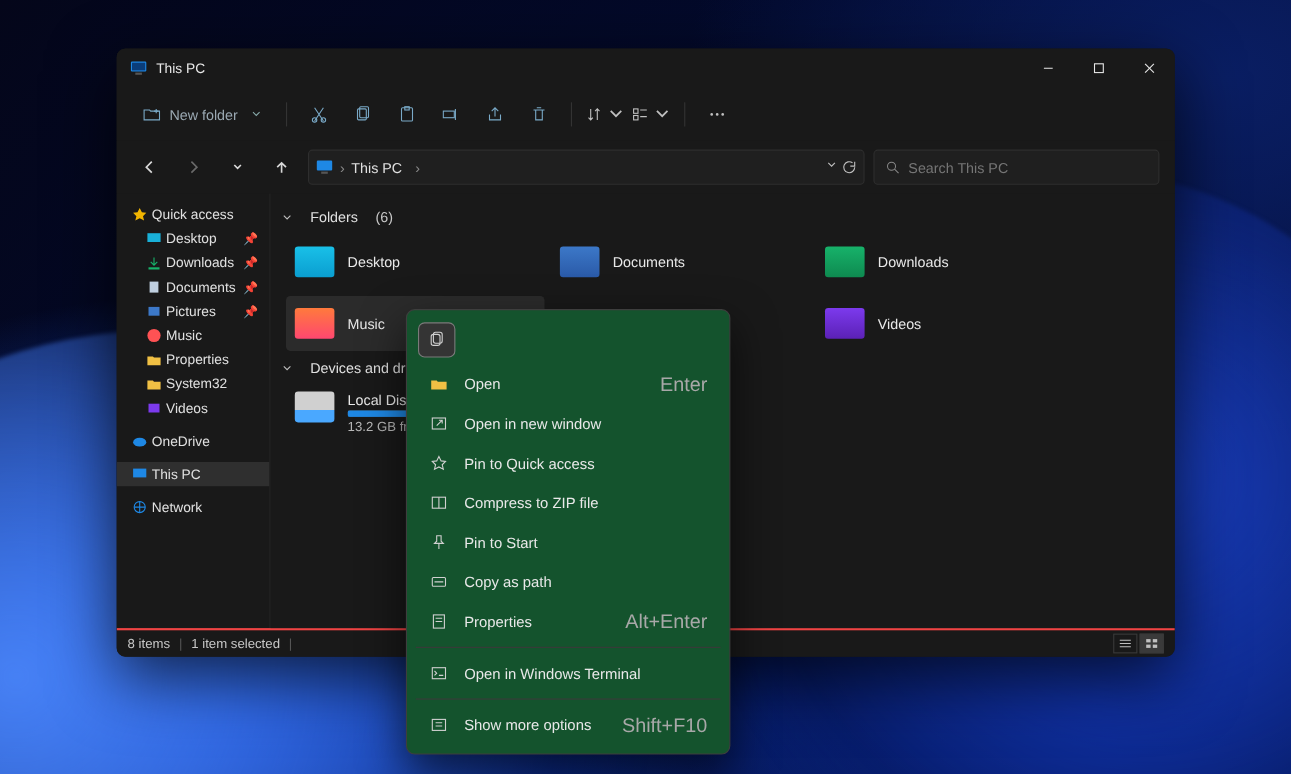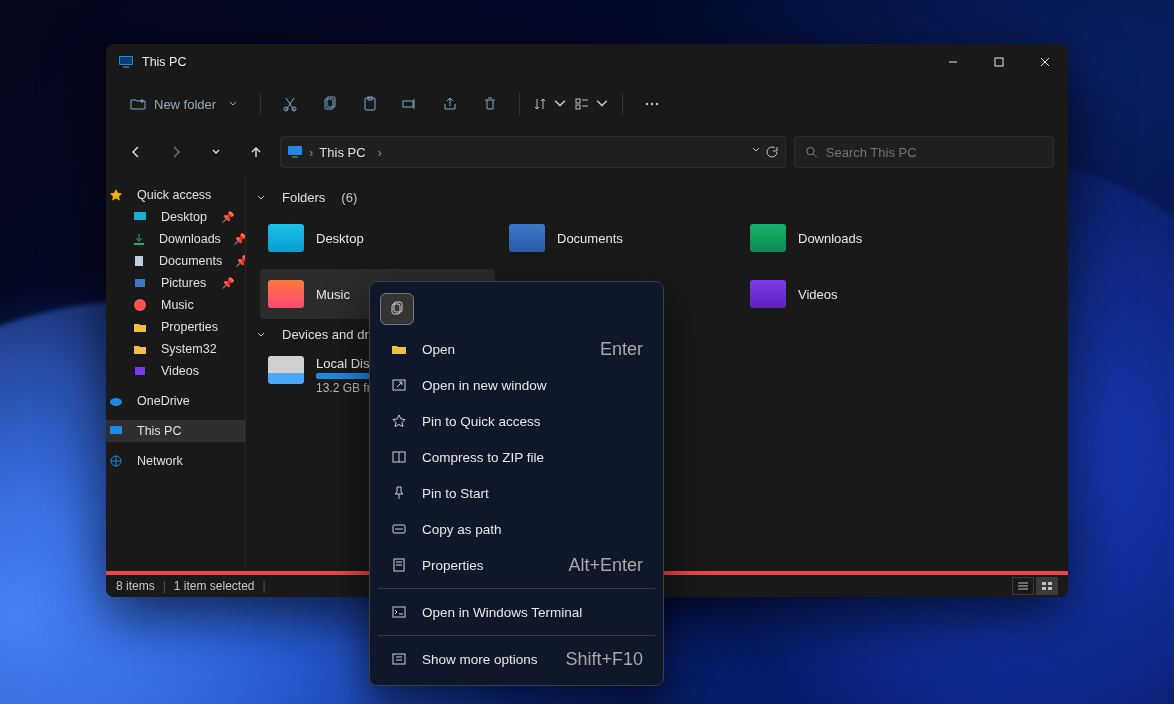--- a/index.html
+++ b/index.html
@@ -108,22 +108,22 @@
   .body {
     flex:1; display:flex; min-height:0;
   }
   .sidebar {
     width:140px; background:#191919;
     border-right:1px solid #262626;
     padding: 8px 0;
     overflow:hidden;
   }
   .side-item {
-    height:22px; padding:0 10px 0 2px;
-    display:flex;align-items:center; gap:13px;
+    height:22px; padding:0 10px 0 13px;
+    display:flex;align-items:center; gap:3px;
     color:#e0e0e0; font-size:12.5px;
     position:relative;
   }
   .side-item .pin { margin-left:auto; color:#5a5a5a; font-size:11px;}
   .side-item.indent { padding-left:26px; }
   .side-item.selected { background:#2f2f2f; }
   .side-spacer { height:8px; }
   .side-item .ic { width:16px;height:16px; display:flex;align-items:center;justify-content:center;}
 
   .content {
@@ -155,35 +155,35 @@
   .drive {
     display:flex; gap:12px; align-items:flex-start; padding:6px 8px;
   }
   .drive .thumb { width:36px;height:28px; }
   .drive .info { display:flex;flex-direction:column; gap:2px; }
   .drive .bar { width:150px;height:6px;background:#3a3a3a;border-radius:2px;overflow:hidden;}
   .drive .bar .fill { height:100%; background:#1e88e5; }
   .drive .sub { color:#b8b8b8; font-size:12px; }
 
   .statusbar {
-    height:26px; background:#191919; border-top:4px solid #ef4444;
+    height:26px; background:#191919; border-top:2px solid #ef4444;
     display:flex;align-items:center; padding:0 10px; gap:8px;
     color:#c8c8c8; font-size:12px;
   }
   .statusbar .divider { color:#555; }
   .status-right { margin-left:auto; display:flex; gap:2px;}
   .view-toggle { width:22px;height:18px;display:flex;align-items:center;justify-content:center;border:1px solid #3a3a3a; }
   .view-toggle.active { background:#3a3a3a; }
 
   
   .ctx {
     position: absolute;
     left: 369px; top: 281px;
     width: 295px;
-    background: #0f172a;
+    background: #14532d;
     border: 1px solid #3e3e3e;
     border-radius: 8px;
     box-shadow: 0 16px 40px rgba(0,0,0,.6);
     padding: 8px 6px 8px 6px;
     z-index: 20;
   }
   .ctx-iconrow {
     display:flex; gap:8px; padding:3px 4px 6px 4px;
   }
   .ctx-iconbtn {

